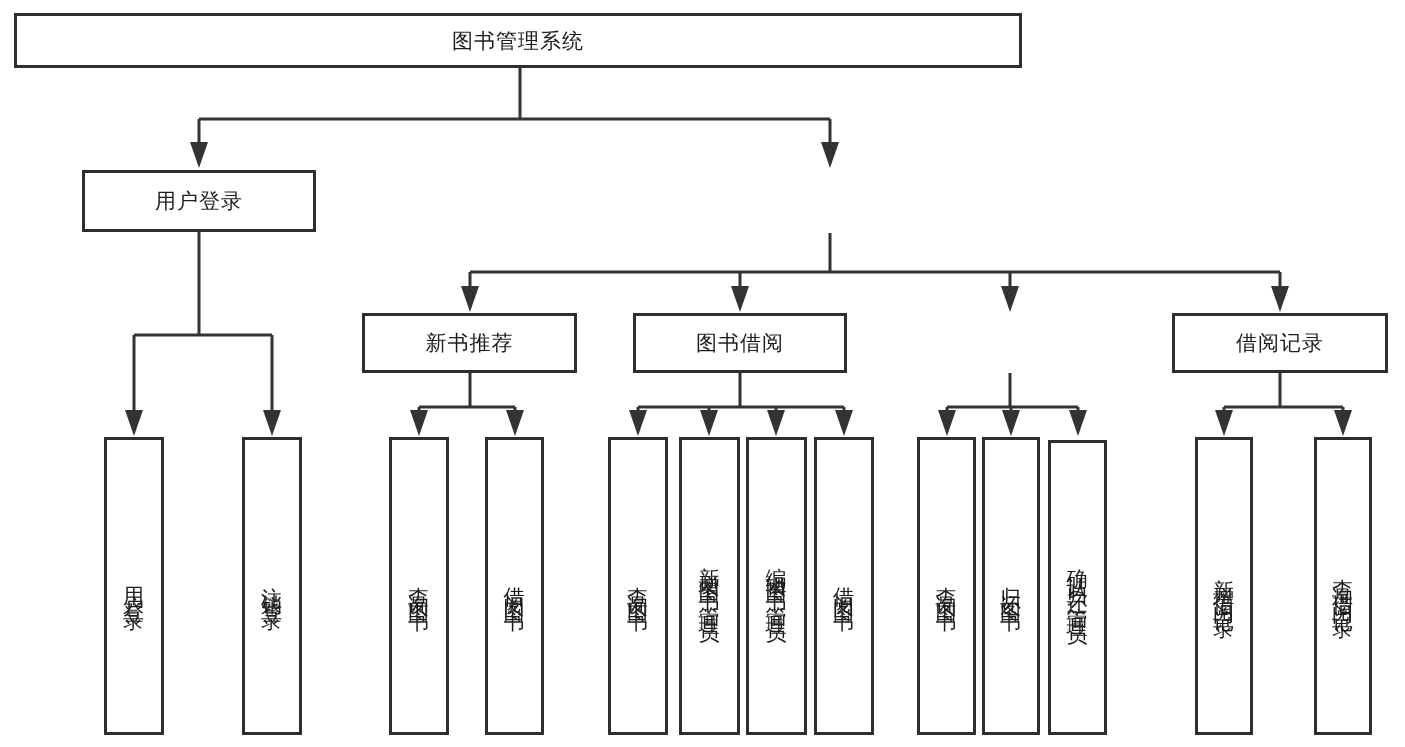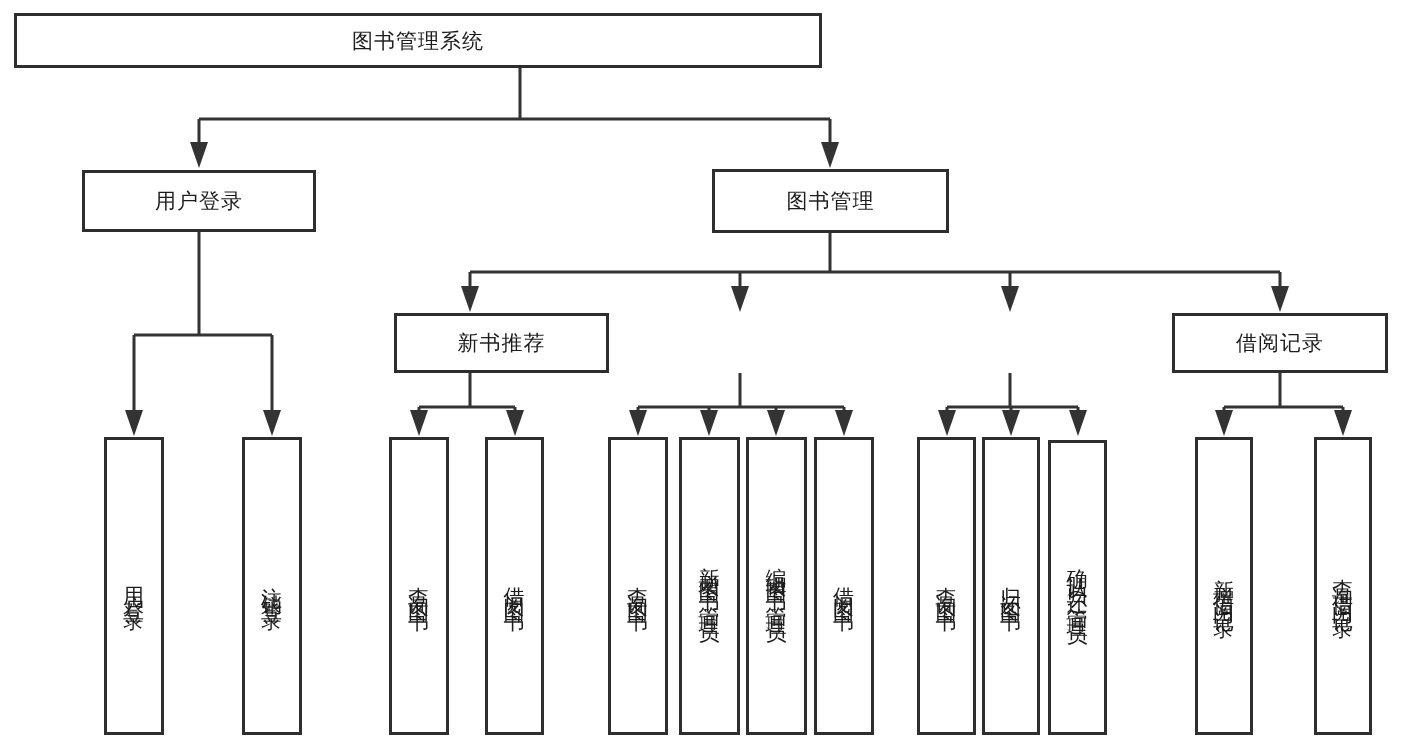--- a/index.html
+++ b/index.html
@@ -93,26 +93,26 @@
       <polygon points="767,410 785,410 776,436"></polygon>
       <polygon points="835,410 853,410 844,436"></polygon>
       <polygon points="938,410 956,410 947,436"></polygon>
       <polygon points="1002,410 1020,410 1011,436"></polygon>
       <polygon points="1069,410 1087,410 1078,436"></polygon>
       <polygon points="1215,410 1233,410 1224,436"></polygon>
       <polygon points="1334,410 1352,410 1343,436"></polygon>
     </g>
   </svg>
 
-  <div class="box h" style="left:14px; top:13px; width:808px; height:55px;">图书管理系统</div>
+  <div class="box h" style="left:14px; top:13px; width:1008px; height:55px;">图书管理系统</div>
 
   <div class="box h" style="left:82px; top:170px; width:234px; height:62px;">用户登录</div>
-  <div class="box h" style="left:712px; top:169px; width:237px; height:64px;">图书管理</div>
 
-  <div class="box h" style="left:362px; top:313px; width:215px; height:60px;margin-left:32px;">新书推荐</div>
+  <div class="box h" style="left:362px; top:313px; width:215px; height:60px;">新书推荐</div>
+  <div class="box h" style="left:633px; top:313px; width:214px; height:60px;">图书借阅</div>
   <div class="box h" style="left:1172px; top:313px; width:216px; height:60px;">借阅记录</div>
 
   <div class="box v" style="left:104px; top:437px; width:60px; height:298px;">用户登录</div>
   <div class="box v" style="left:242px; top:437px; width:60px; height:298px;">注销登录</div>
 
   <div class="box v" style="left:389px; top:437px; width:60px; height:298px;">查询图书</div>
   <div class="box v" style="left:485px; top:437px; width:59px; height:298px;">借阅图书</div>
 
   <div class="box v" style="left:608px; top:437px; width:60px; height:298px;">查询图书</div>
   <div class="box v" style="left:679px; top:437px; width:61px; height:298px;">新增图书（管理员）</div>

